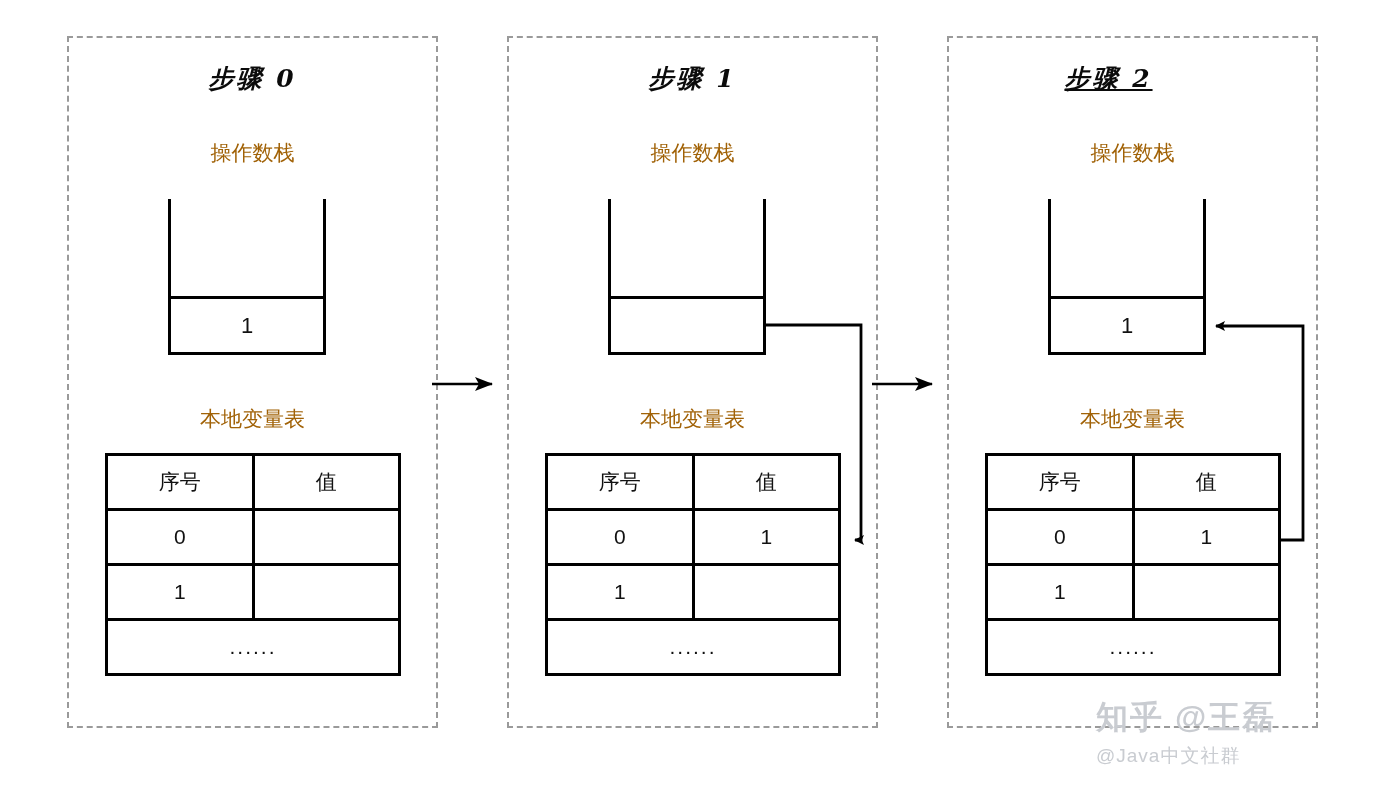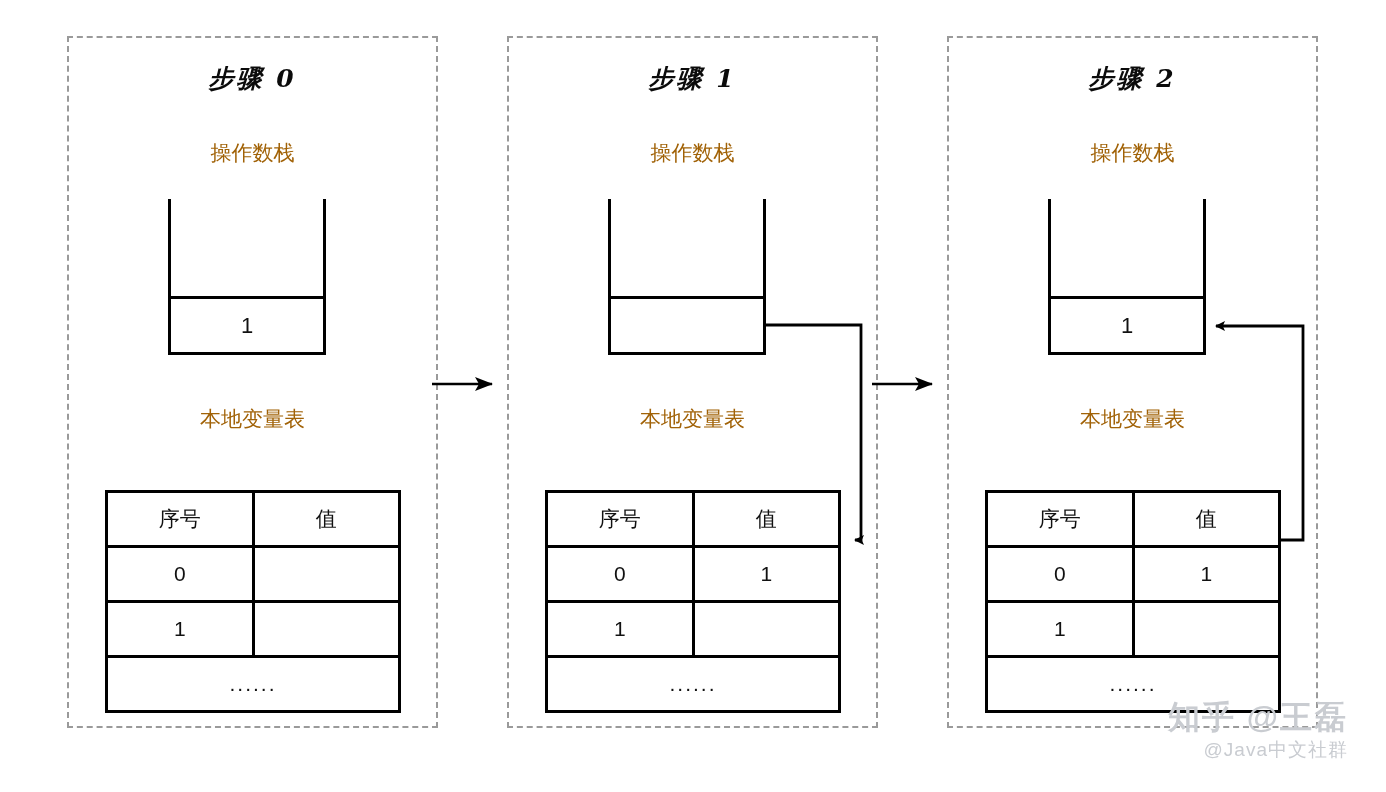--- a/index.html
+++ b/index.html
@@ -42,21 +42,21 @@
     font-family: "DejaVu Serif", "Liberation Serif", serif;
     font-style: italic;
     font-weight: 700;
     font-size: 25px;
     letter-spacing: 3px;
     color: #0b0b0b;
     top: 62px;
   }
   .t0 { left: 67px; }
   .t1 { left: 507px; text-align: center; }
-  .t2 { left: 947px; }
+  .t2 { left: 923px; text-decoration: underline; }
 
   .section-label {
     position: absolute;
     width: 371px;
     text-align: center;
     font-size: 21px;
     color: #a16207;
   }
   .stack-label-0 { left: 67px;  top: 139px; }
   .stack-label-1 { left: 507px; top: 139px; }
@@ -100,21 +100,20 @@
     color: #111;
   }
 
   
   .lvt {
     position: absolute;
     width: 296px;
     top: 453px;
     border-collapse: collapse;
     table-layout: fixed;
-    margin-top: 37px;
   }
   .lvt-0 { left: 105px; }
   .lvt-1 { left: 545px; }
   .lvt-2 { left: 985px; }
   .lvt td {
     border: 3px solid #000;
     height: 52px;
     text-align: center;
     vertical-align: middle;
     font-size: 21px;
@@ -134,36 +133,36 @@
     height: 792px;
     pointer-events: none;
   }
 
   
   .watermark {
     position: absolute;
     left: 1096px;
     top: 700px;
     width: 252px;
-    text-align: right;
+    text-align: left;
     color: #c9ccd1;
     user-select: none;
   }
   .wm-main {
     font-size: 32px;
     font-weight: 700;
     letter-spacing: 2px;
     line-height: 1.1;
     color: #c9ccd1;
   }
   .wm-sub {
     font-size: 19px;
     letter-spacing: 1px;
     color: #c9ccd1;
-    margin-top: 2px;
+    margin-top: 8px;
   }
 </style>
 </head>
 <body>
 
 <div class="canvas">
 
   <div class="panel panel-0"></div>
   <div class="panel panel-1"></div>
   <div class="panel panel-2"></div>

